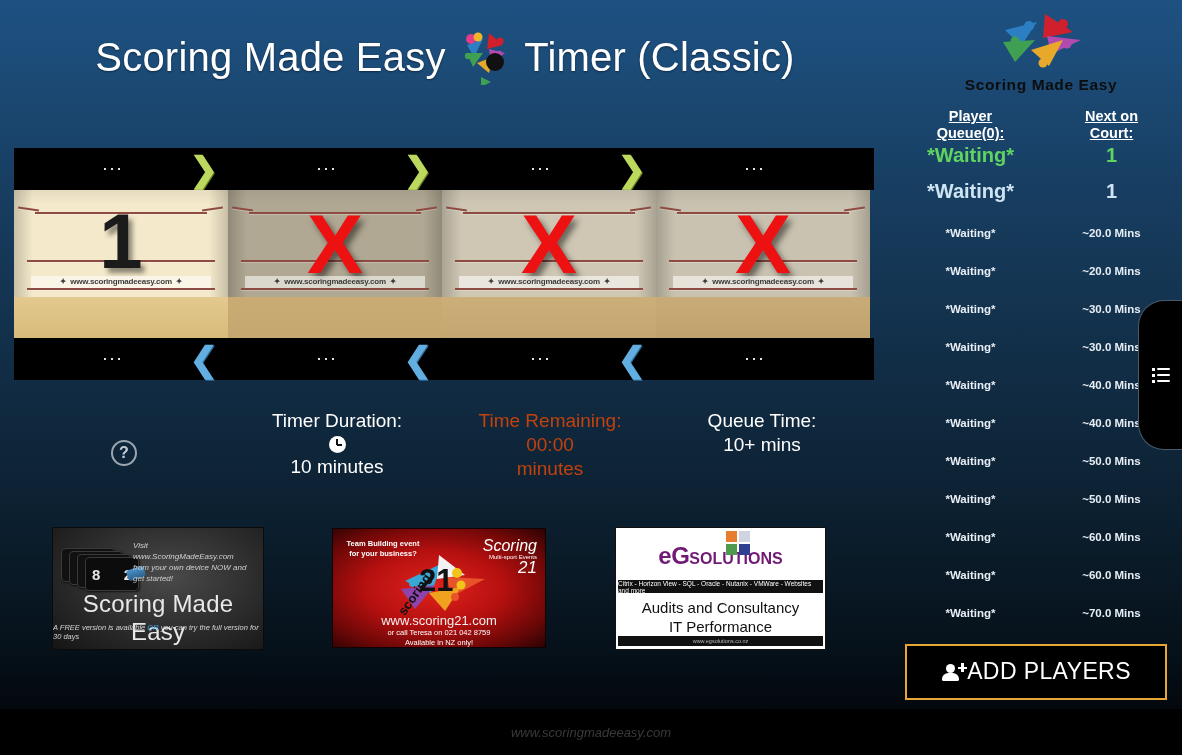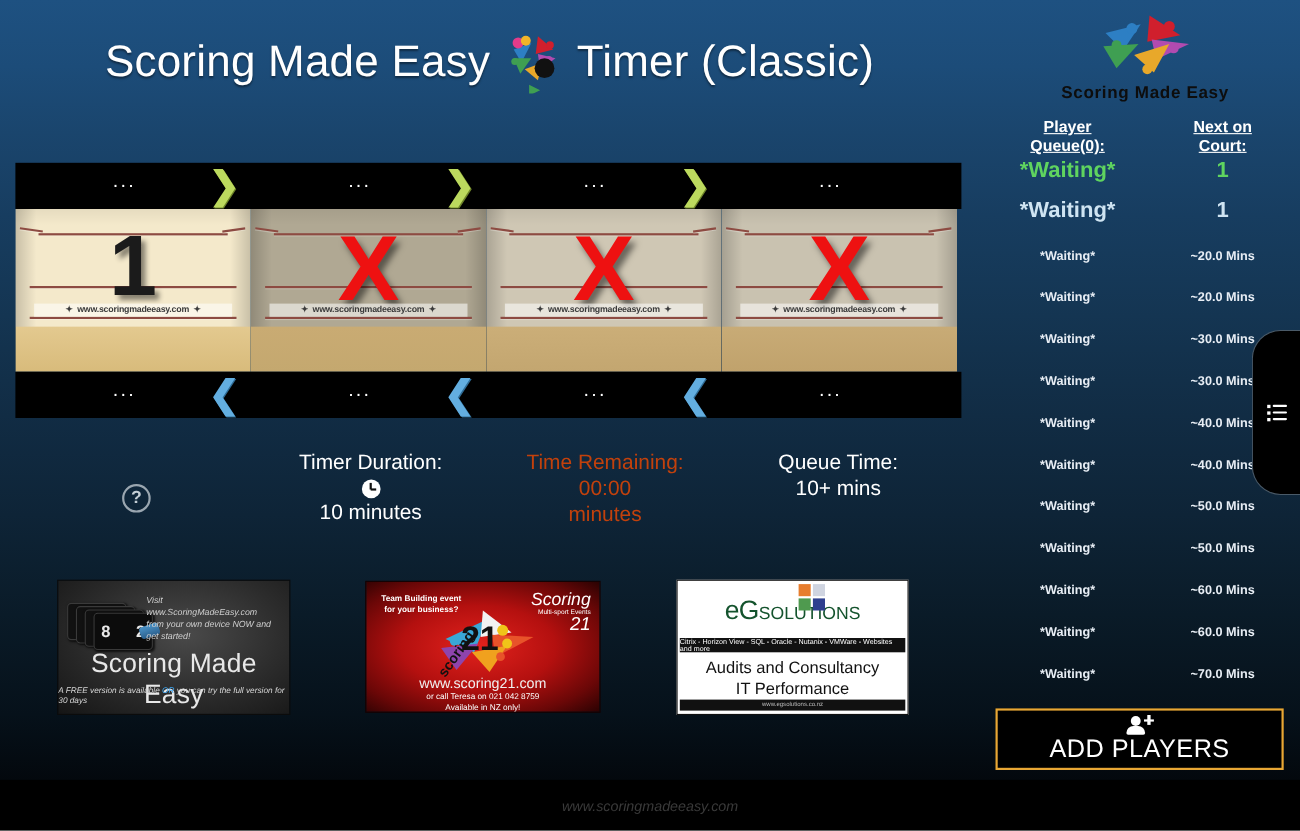--- a/index.html
+++ b/index.html
@@ -353,21 +353,21 @@
 
   #ad3 {
     left: 615px; top: 527px; width: 211px; height: 123px;
     background: #fff; border: 1px solid #111;
   }
   #ad3 .eg-row {
     position: absolute; left: 0; right: 0; top: 14px;
     text-align: center;
   }
   #ad3 .eg-text {
-    font-size: 24px; color: #14532d; letter-spacing: -.5px;
+    font-size: 24px; color: #701a75; letter-spacing: -.5px; font-weight: bold;
   }
   #ad3 .eg-text .sol { font-size: 16px; letter-spacing: 0; }
   #ad3 .sq {
     position: absolute; left: 50%; top: -11px; margin-left: 5px;
     width: 26px; height: 26px; transform: rotate(0deg);
   }
   #ad3 .sq i { position: absolute; width: 11px; height: 11px; }
   #ad3 .black-bar {
     position: absolute; left: 2px; right: 2px; top: 52px; height: 13px;
     background: #111; color: #fff;
@@ -382,21 +382,21 @@
     background: #111; color: #bbb; font-size: 5.5px;
     display: flex; align-items: center; justify-content: center;
   }
 
   
   #add-players {
     position: absolute;
     left: 905px; top: 644px; width: 262px; height: 56px;
     background: #000;
     border: 2px solid #e8a735;
-    display: flex; flex-direction: column;
+    display: flex; 
     align-items: center; justify-content: center;
     cursor: pointer;
   }
   #add-players .pi { width: 26px; height: 17px; position: relative; }
   #add-players .pi .head {
     position: absolute; left: 5px; top: 0; width: 9px; height: 9px;
     border-radius: 50%; background: #fff;
   }
   #add-players .pi .body {
     position: absolute; left: 1px; top: 9px; width: 17px; height: 8px;

